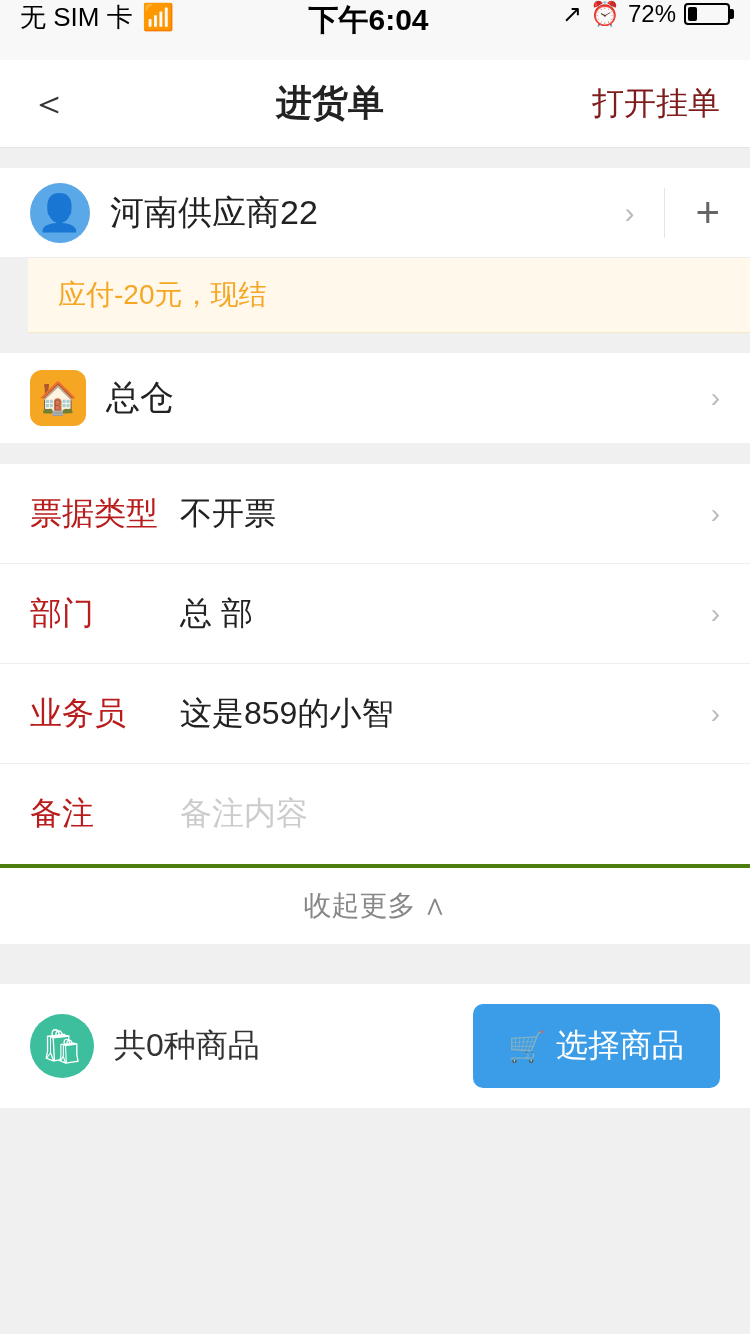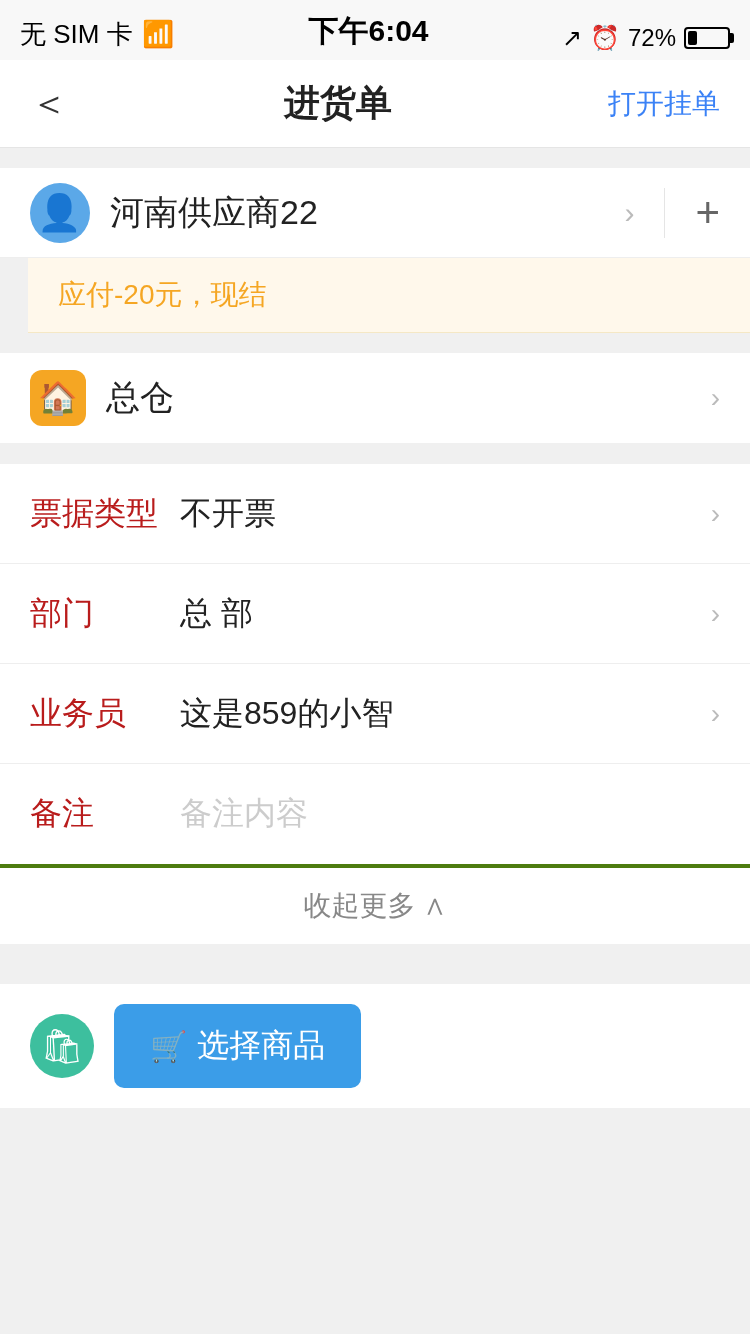--- a/index.html
+++ b/index.html
@@ -11,23 +11,23 @@
       background: #f0f0f0;
       font-size: 32px;
     }
 
     
     .status-bar {
       width: 750px;
       height: 60px;
       background: #f8f8f8;
       display: flex;
-      align-items: flex-end;
+      align-items: flex-start;
       justify-content: space-between;
-      padding: 8px 20px;
+      padding: 0 20px;
       font-size: 26px;
       color: #000;
     }
     .status-left {
       display: flex;
       align-items: center;
       gap: 10px;
       font-size: 26px;
     }
     .status-center {
@@ -83,22 +83,22 @@
       font-size: 38px;
       color: #333;
       cursor: pointer;
     }
     .nav-title {
       font-size: 36px;
       font-weight: 600;
       color: #222;
     }
     .nav-action {
-      font-size: 28px;
-      color: #3b82f6;
+      font-size: 32px;
+      color: #7f1d1d;
       cursor: pointer;
     }
 
     
     .section-divider {
       height: 20px;
       background: #f0f0f0;
     }
 
     
@@ -374,19 +374,20 @@
 <div class="collapse-row">
   <span class="collapse-text">收起更多 ∧</span>
 </div>
 
 <div class="section-divider"></div>
 
 <div class="bottom-bar">
   <div class="goods-icon">
     <span class="goods-icon-inner">🛍</span>
   </div>
+  <span class="goods-count">共0种商品</span>
   <button class="select-goods-btn">
     <span class="btn-icon">🛒</span>
     <span>选择商品</span>
   </button>
 </div>
 
 <div class="page-rest"></div>
 
 </body></html>

